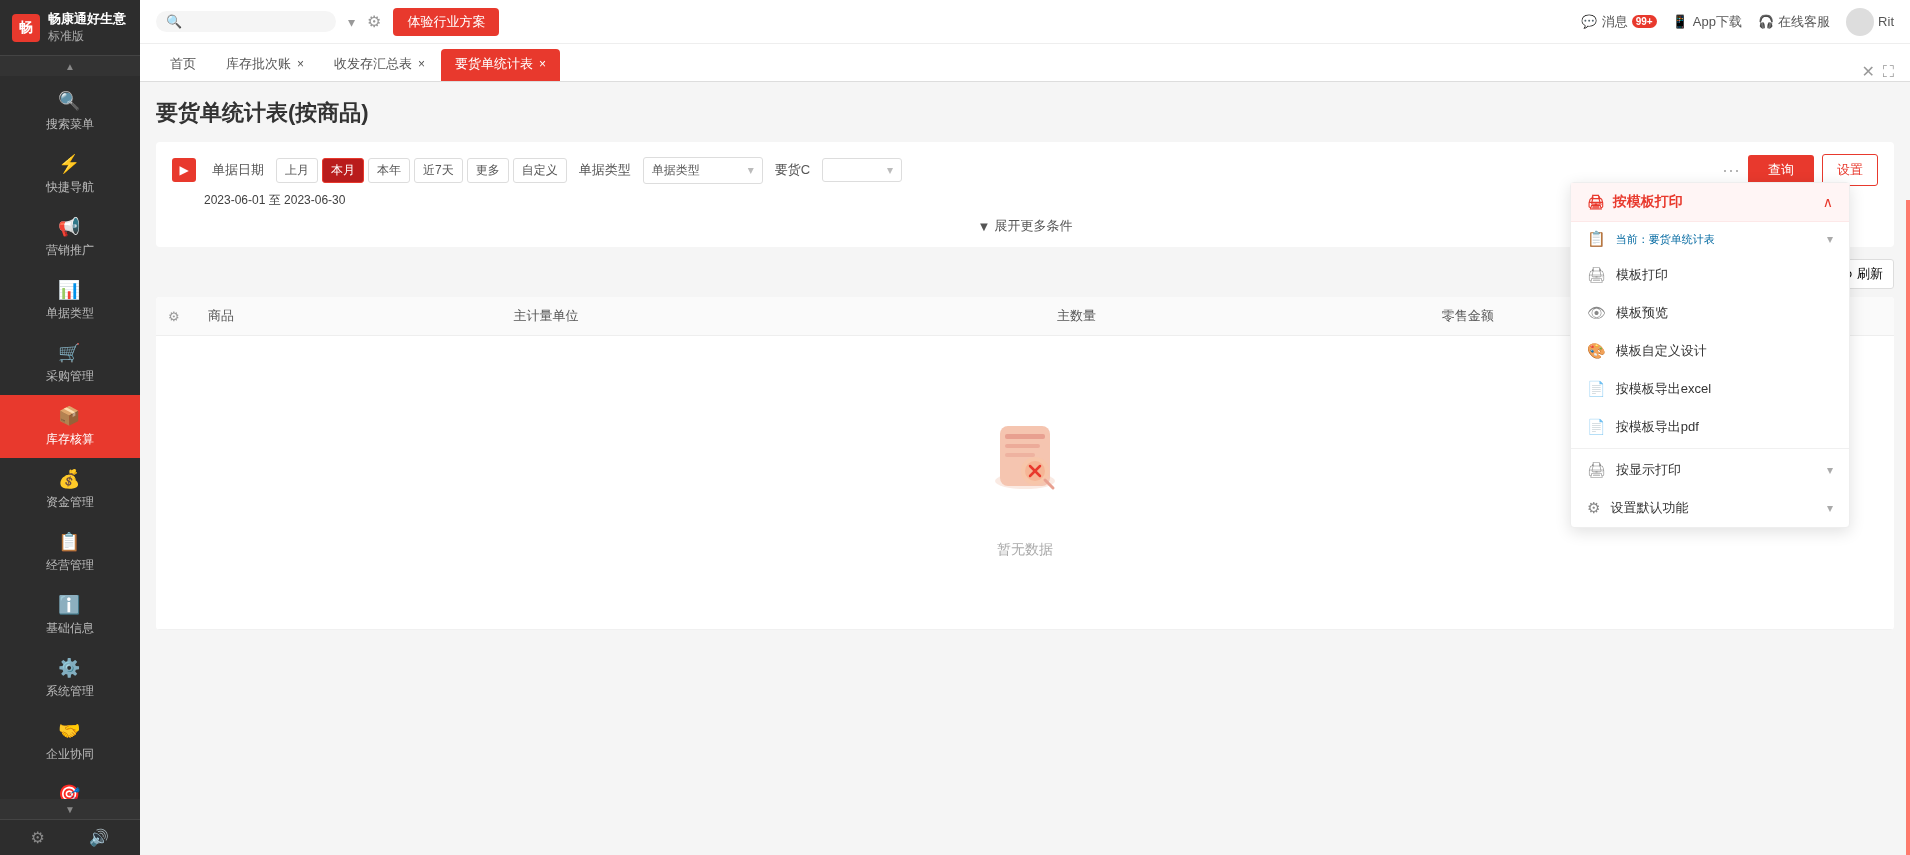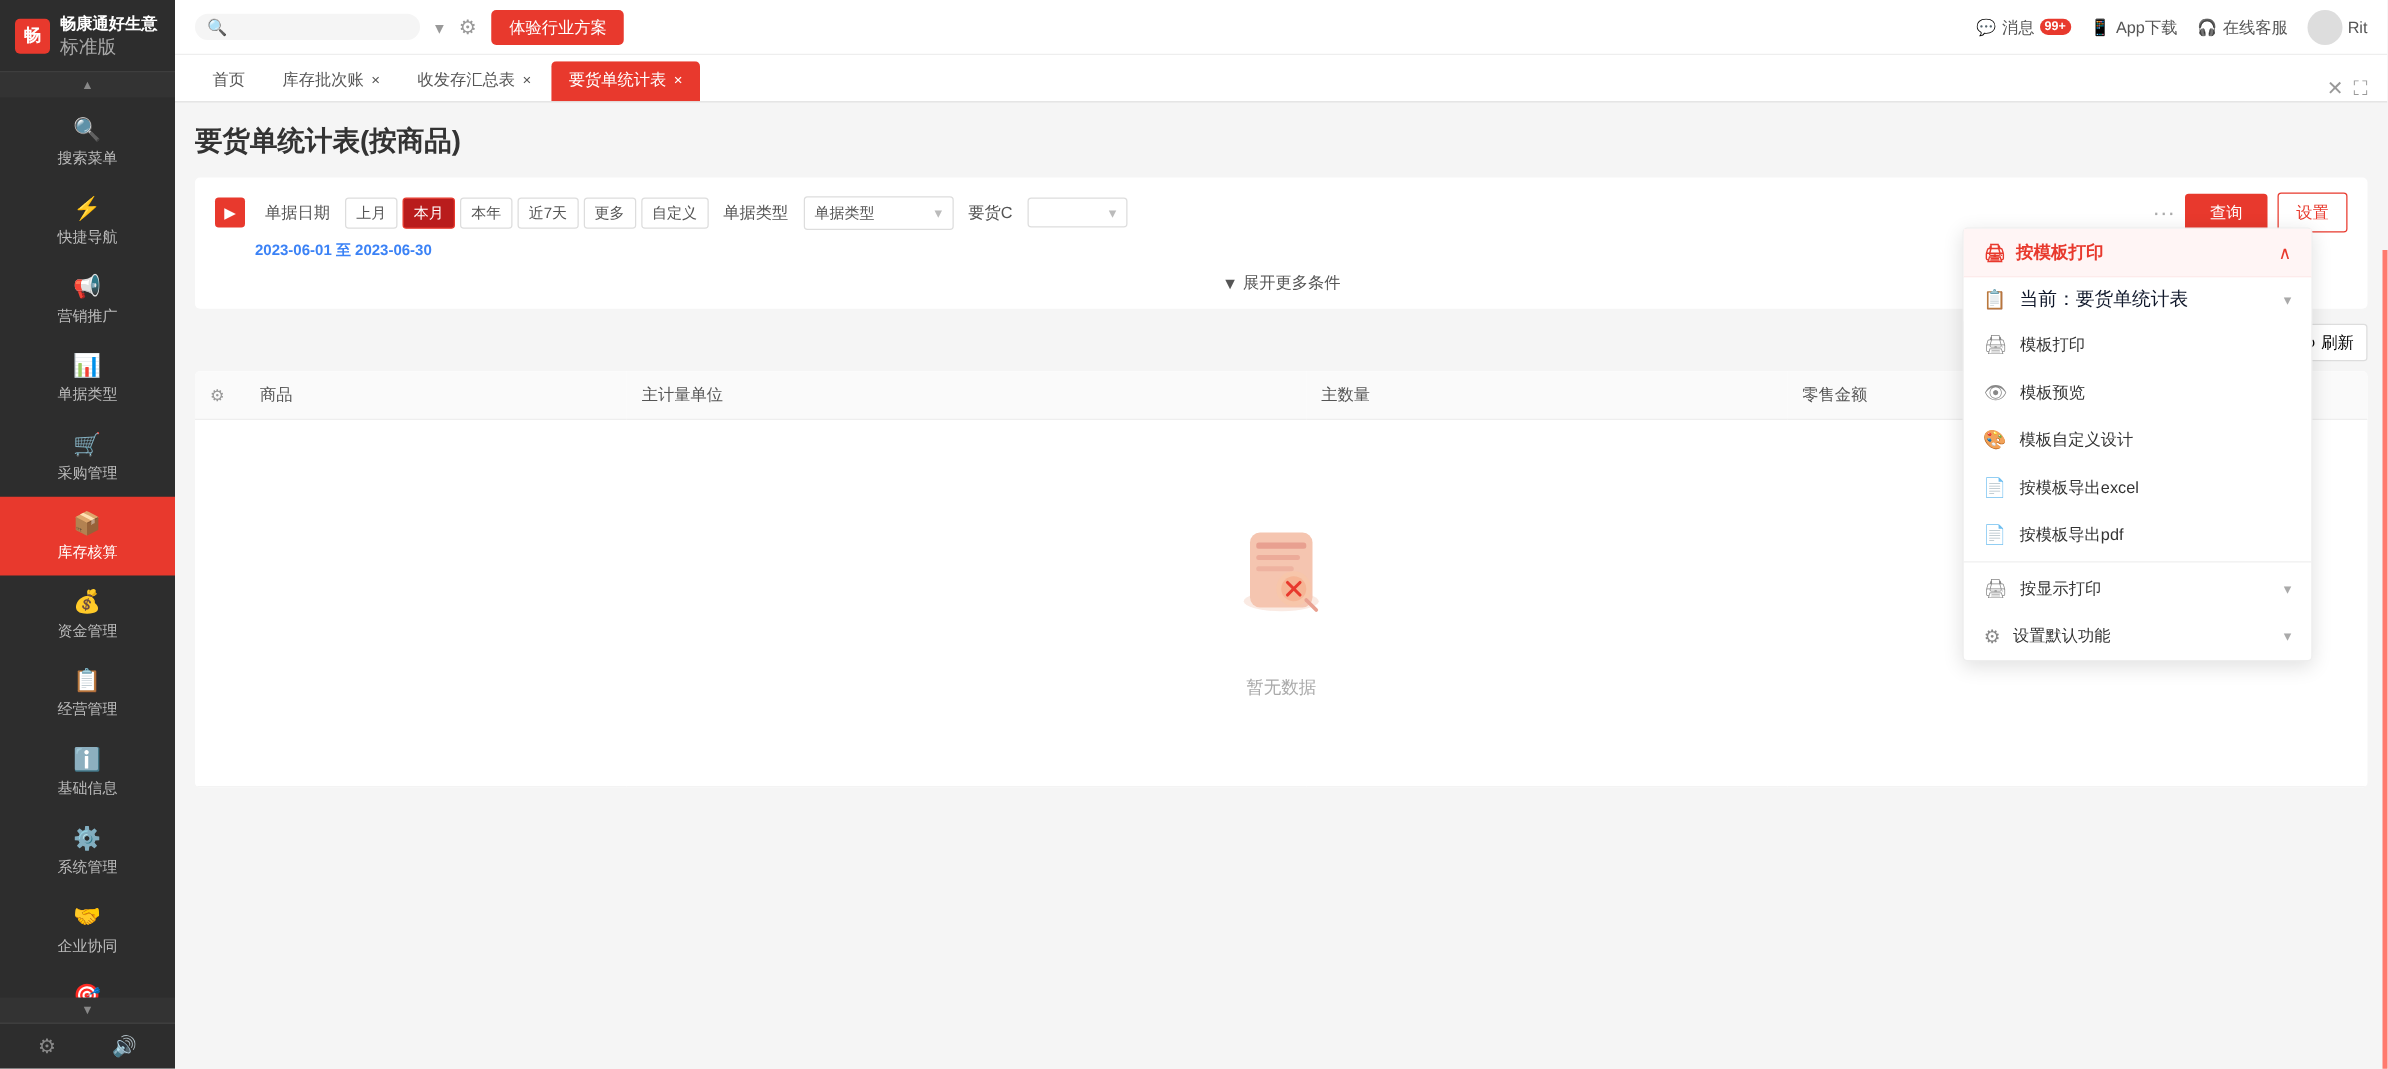--- a/index.html
+++ b/index.html
@@ -4,21 +4,21 @@
   <style>
     * { box-sizing: border-box; margin: 0; padding: 0; }
     body { font-family: 'Microsoft YaHei', Arial, sans-serif; font-size: 13px; background: #f5f5f5; display: flex; height: 855px; overflow: hidden; }
 
     
     .sidebar { width: 140px; min-width: 140px; background: #2d2d2d; color: #ccc; display: flex; flex-direction: column; height: 100%; }
     .sidebar-logo { padding: 10px 12px; display: flex; align-items: center; gap: 8px; border-bottom: 1px solid #444; }
     .sidebar-logo-icon { width: 28px; height: 28px; background: #e8392d; border-radius: 4px; display: flex; align-items: center; justify-content: center; color: white; font-size: 14px; font-weight: bold; }
     .sidebar-logo-text { display: flex; flex-direction: column; }
     .sidebar-logo-name { color: #fff; font-size: 13px; font-weight: bold; }
-    .sidebar-logo-tag { color: #aaa; font-size: 15px; }
+    .sidebar-logo-tag { color: #aaa; font-size: 12px; }
     .sidebar-nav { flex: 1; overflow-y: auto; padding: 4px 0; }
     .sidebar-nav::-webkit-scrollbar { width: 4px; }
     .sidebar-item { display: flex; flex-direction: column; align-items: center; padding: 10px 0; cursor: pointer; color: #bbb; font-size: 12px; gap: 4px; }
     .sidebar-item.active { background: #e8392d; color: #fff; }
     .sidebar-item .s-icon { font-size: 18px; }
     .sidebar-bottom { display: flex; align-items: center; justify-content: space-around; padding: 8px; border-top: 1px solid #444; }
     .sidebar-bottom-icon { color: #888; cursor: pointer; font-size: 16px; }
 
     
     .main { flex: 1; display: flex; flex-direction: column; overflow: hidden; }
@@ -44,21 +44,21 @@
     .content { flex: 1; overflow-y: auto; padding: 16px; position: relative; }
     .page-title { font-size: 22px; font-weight: bold; color: #333; margin-bottom: 14px; }
 
     
     .filter-bar { background: #fff; border-radius: 4px; padding: 12px 16px; margin-bottom: 12px; }
     .filter-row { display: flex; align-items: center; gap: 12px; flex-wrap: wrap; }
     .filter-label { color: #555; font-size: 13px; white-space: nowrap; }
     .date-btns { display: flex; gap: 4px; align-items: center; }
     .date-btn { padding: 3px 8px; border: 1px solid #ddd; border-radius: 3px; background: #fff; color: #555; font-size: 12px; cursor: pointer; }
     .date-btn.active { background: #b91c1c; color: white; border-color: #e8392d; }
-    .date-range { font-size: 12px; color: #3b82f6; margin-top: 4px; font-weight: bold; }
+    .date-range { font-size: 12px; color: #404040; margin-top: 4px; }
     .filter-select { border: 1px solid #ddd; border-radius: 3px; padding: 4px 8px; font-size: 12px; color: #555; background: #fff; cursor: pointer; display: flex; align-items: center; gap: 4px; min-width: 120px; }
     .expand-btn { display: flex; align-items: center; gap: 4px; color: #555; cursor: pointer; font-size: 13px; }
     .expand-row { display: flex; justify-content: center; margin-top: 8px; }
 
     
     .data-table { width: 100%; background: #fff; border-radius: 4px; overflow: hidden; }
     .data-table table { width: 100%; border-collapse: collapse; }
     .data-table th { background: #fafafa; color: #555; font-weight: normal; padding: 10px 12px; border-bottom: 1px solid #eee; font-size: 13px; text-align: left; }
     .data-table td { padding: 10px 12px; border-bottom: 1px solid #f0f0f0; font-size: 13px; color: #333; }
 
@@ -326,21 +326,21 @@
       <div class="dropdown-header">
         <div class="dropdown-header-left">
           <span>🖨</span>
           <span>按模板打印</span>
         </div>
         <span class="dropdown-header-arrow">∧</span>
       </div>
 
       <div style="display:flex;align-items:center;gap:10px;padding:8px 16px;background:#fff;">
         <span style="color:#888;font-size:15px;">📋</span>
-        <span style="color:#0f172a;font-size:15px;">当前：要货单统计表</span>
+        <span style="color:#0369a1;font-size:11px;">当前：要货单统计表</span>
         <span style="margin-left:auto;color:#aaa;font-size:12px;">▾</span>
       </div>
 
       <div class="dropdown-item">
         <span class="d-icon">🖨</span>
         <span>模板打印</span>
       </div>
       <div class="dropdown-item">
         <span class="d-icon">👁</span>
         <span>模板预览</span>

